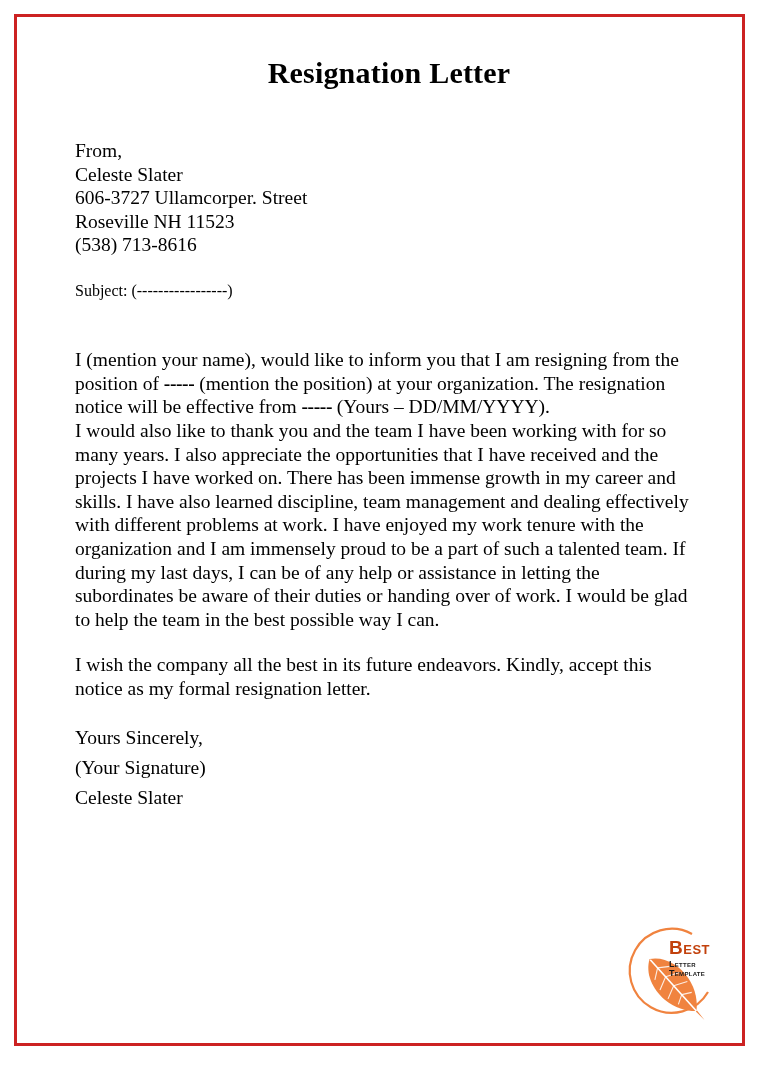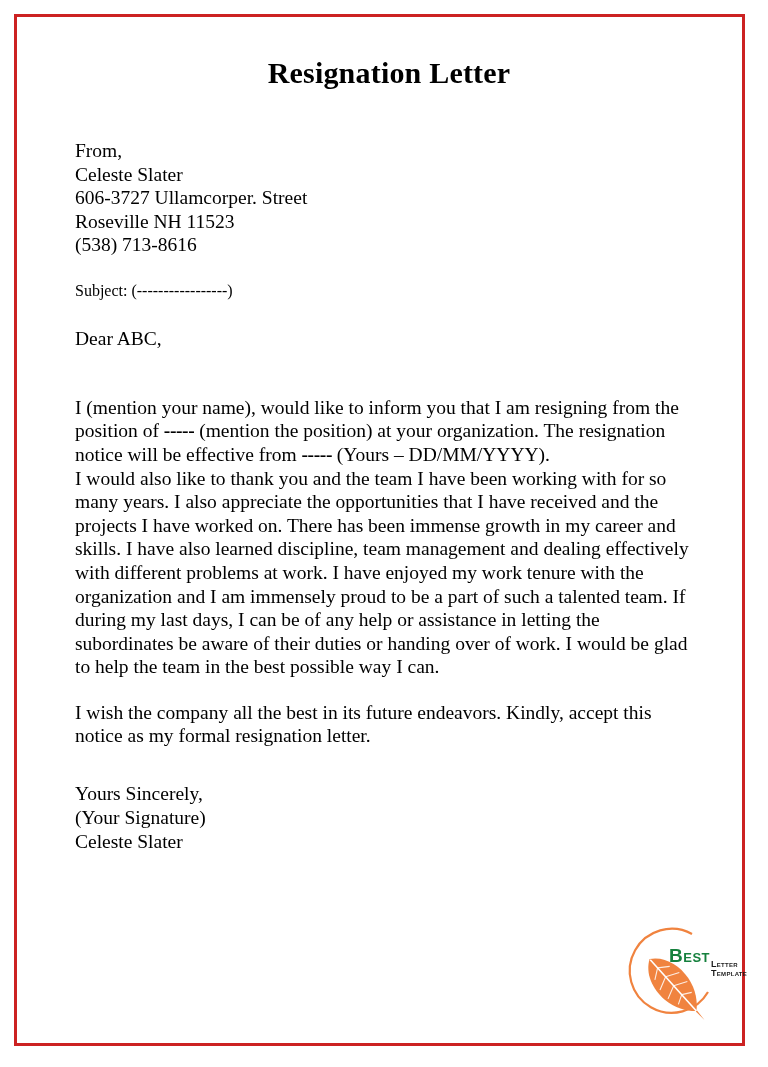--- a/index.html
+++ b/index.html
@@ -72,59 +72,58 @@
     white-space: pre-line;
   }
   .body-para.second { margin-top: 23px; font-family: Liberation Serif, serif; }
 
   .dash-ph {
     font-weight: bold;
     letter-spacing: -0.4px;
   }
 
   .closing-block {
-    margin-top: 34px;
+    margin-top: 23px;
     font-size: 19.5px;
-    line-height: 24px;
+    line-height: 30px;
     white-space: pre-line;
   }
 
   
   .logo {
     position: absolute;
     left: 612px;
     top: 922px;
     width: 122px;
     height: 104px;
   }
   .logo svg { display: block; }
   .logo-text-best {
     position: absolute;
     left: 57px;
-    top: 24px;
+    top: 16px;
     font-size: 19px;
     font-weight: bold;
     font-variant: small-caps;
     letter-spacing: 0.5px;
     line-height: 1;
-    color: #15803d;
+    color: #c2410c;
     font-family: "Liberation Sans", sans-serif;
   }
   .logo-text-sub {
     position: absolute;
     left: 57px;
     top: 38px;
     font-size: 9px;
     font-weight: bold;
     font-variant: small-caps;
     letter-spacing: 0.3px;
     line-height: 1;
     color: #1a1a1a;
     font-family: "Liberation Sans", sans-serif;
-    margin-left: 42px;
   }
 </style>
 </head>
 <body>
 
 <div class="page">
   <div class="frame"></div>
 
   <div class="content">
 
@@ -135,21 +134,20 @@
 606-3727 Ullamcorper. Street
 Roseville NH 11523
 (538) 713-8616</div>
 
 
 
     <div class="subject-line">
       <span>Subject: </span><span>(-----------------)</span>
     </div>
 
-    <div class="salutation">Dear ABC,</div>
 
     <div class="body-para">
       <span>I (mention your name), would like to inform you that I am resigning from the position of </span><span class="dash-ph">-----</span><span> (mention the position) at your organization. The resignation notice will be effective from </span><span class="dash-ph">-----</span><span> (Yours – DD/MM/YYYY).</span>
     </div>
 
     <div class="body-para second" style="margin-top:0;">I would also like to thank you and the team I have been working with for so many years. I also appreciate the opportunities that I have received and the projects I have worked on. There has been immense growth in my career and skills. I have also learned discipline, team management and dealing effectively with different problems at work. I have enjoyed my work tenure with the organization and I am immensely proud to be a part of such a talented team. If during my last days, I can be of any help or assistance in letting the subordinates be aware of their duties or handing over of work. I would be glad to help the team in the best possible way I can.</div>
 
     <div class="body-para">I wish the company all the best in its future endeavors. Kindly, accept this notice as my formal resignation letter.</div>
 
     <div class="closing-block">Yours Sincerely,

